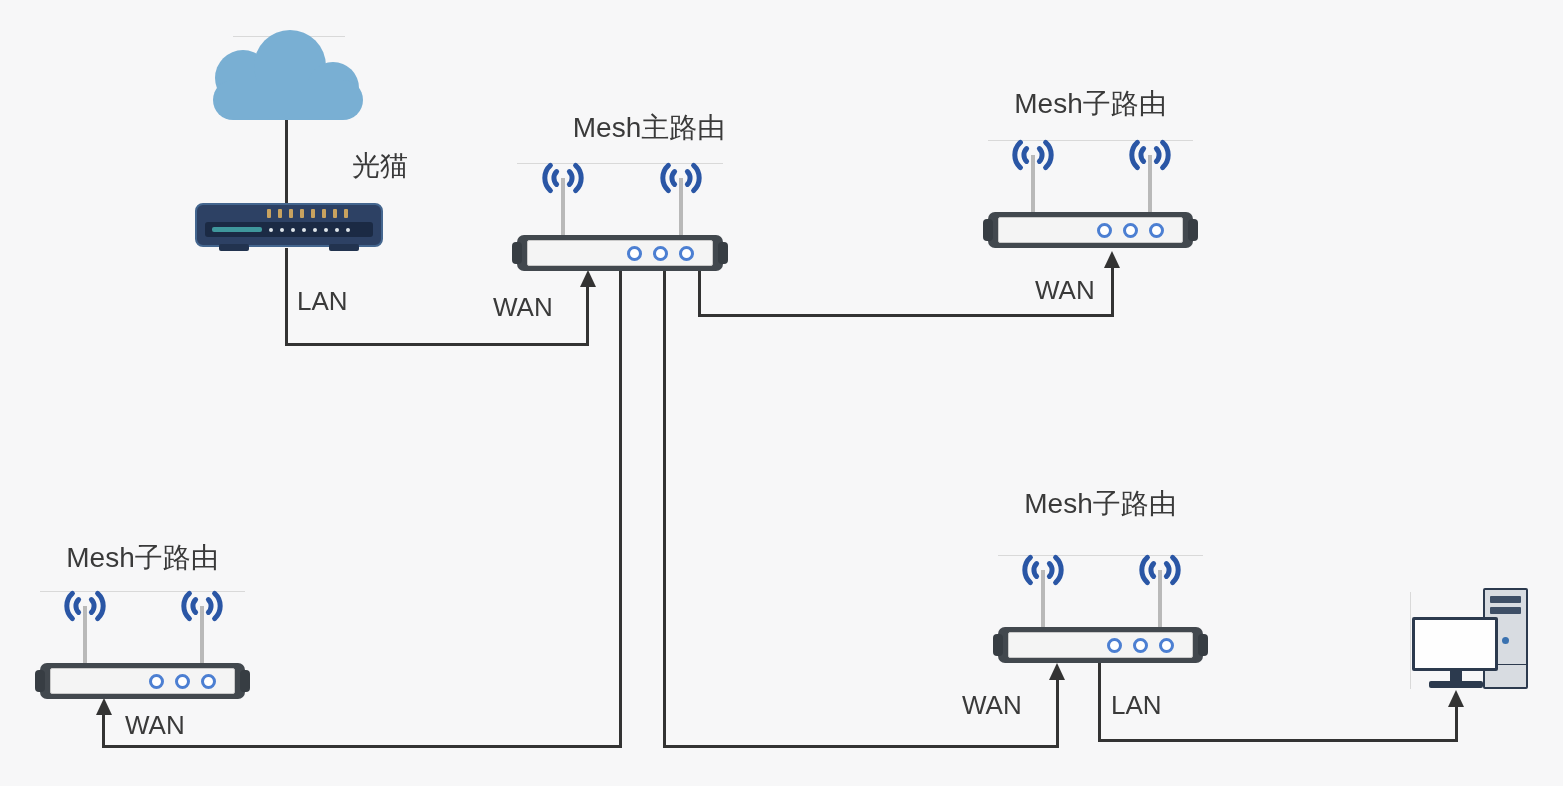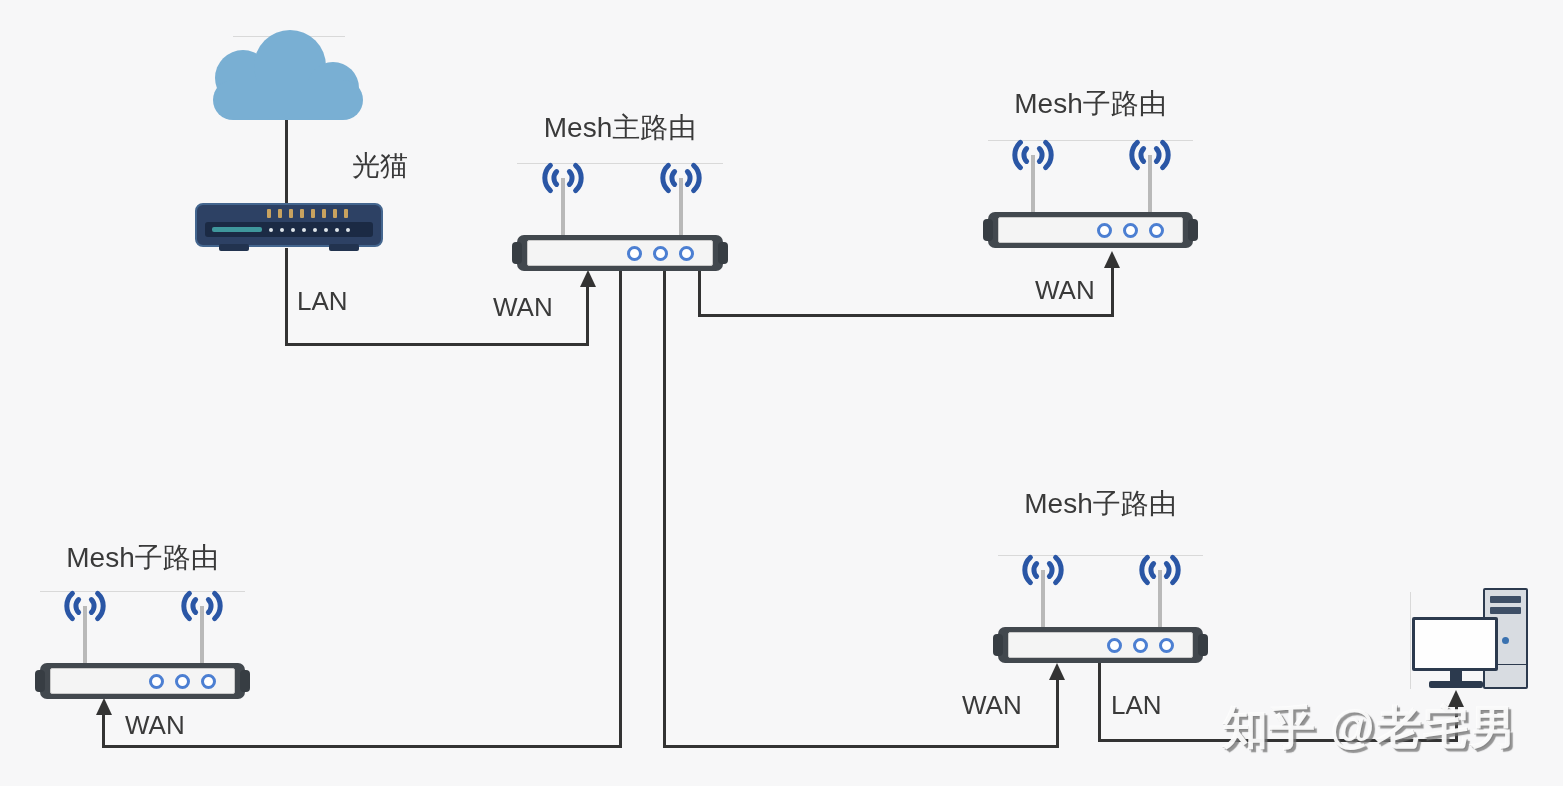--- a/index.html
+++ b/index.html
@@ -157,21 +157,21 @@
         <div class="bdot" style="left:97px"></div>
       <div class="bdot" style="left:108px"></div>
         <div class="bdot" style="left:119px"></div>
       <div class="bdot" style="left:130px"></div>
         <div class="bdot" style="left:141px"></div>
     </div>
     <div class="foot" style="left:22px"></div>
     <div class="foot" style="right:22px"></div>
   </div>
 
-  <div class="node-label" style="left:517px;top:112px;width:206px;">Mesh主路由</div>
+  <div class="node-label" style="left:546px;top:112px;width:206px;">Mesh主路由</div>
   <div class="router" style="left:517px;top:156px;width:206px;">
     <div class="groupline" style="left:0;top:7px;width:100%;height:1px;"></div>
     <div class="antenna" style="left:16px;">
       <div class="mast"></div>
       <svg class="wifi" viewBox="0 0 60 44">
           <use href="#wifi-sym"></use>
         </svg>
     </div>
     <div class="antenna" style="left:134px;">
       <div class="mast"></div>
@@ -270,15 +270,14 @@
   <div class="mon-neck"></div>
   <div class="mon-base"></div>
 
   <div class="port-label" style="left:297px;top:287px;">LAN</div>
   <div class="port-label" style="left:493px;top:293px;">WAN</div>
   <div class="port-label" style="left:1035px;top:276px;">WAN</div>
   <div class="port-label" style="left:125px;top:711px;">WAN</div>
   <div class="port-label" style="left:962px;top:691px;">WAN</div>
   <div class="port-label" style="left:1111px;top:691px;">LAN</div>
 
-  <div class="watermark">知乎 @老宅男</div>
 
 </div>
 
 </body></html>

